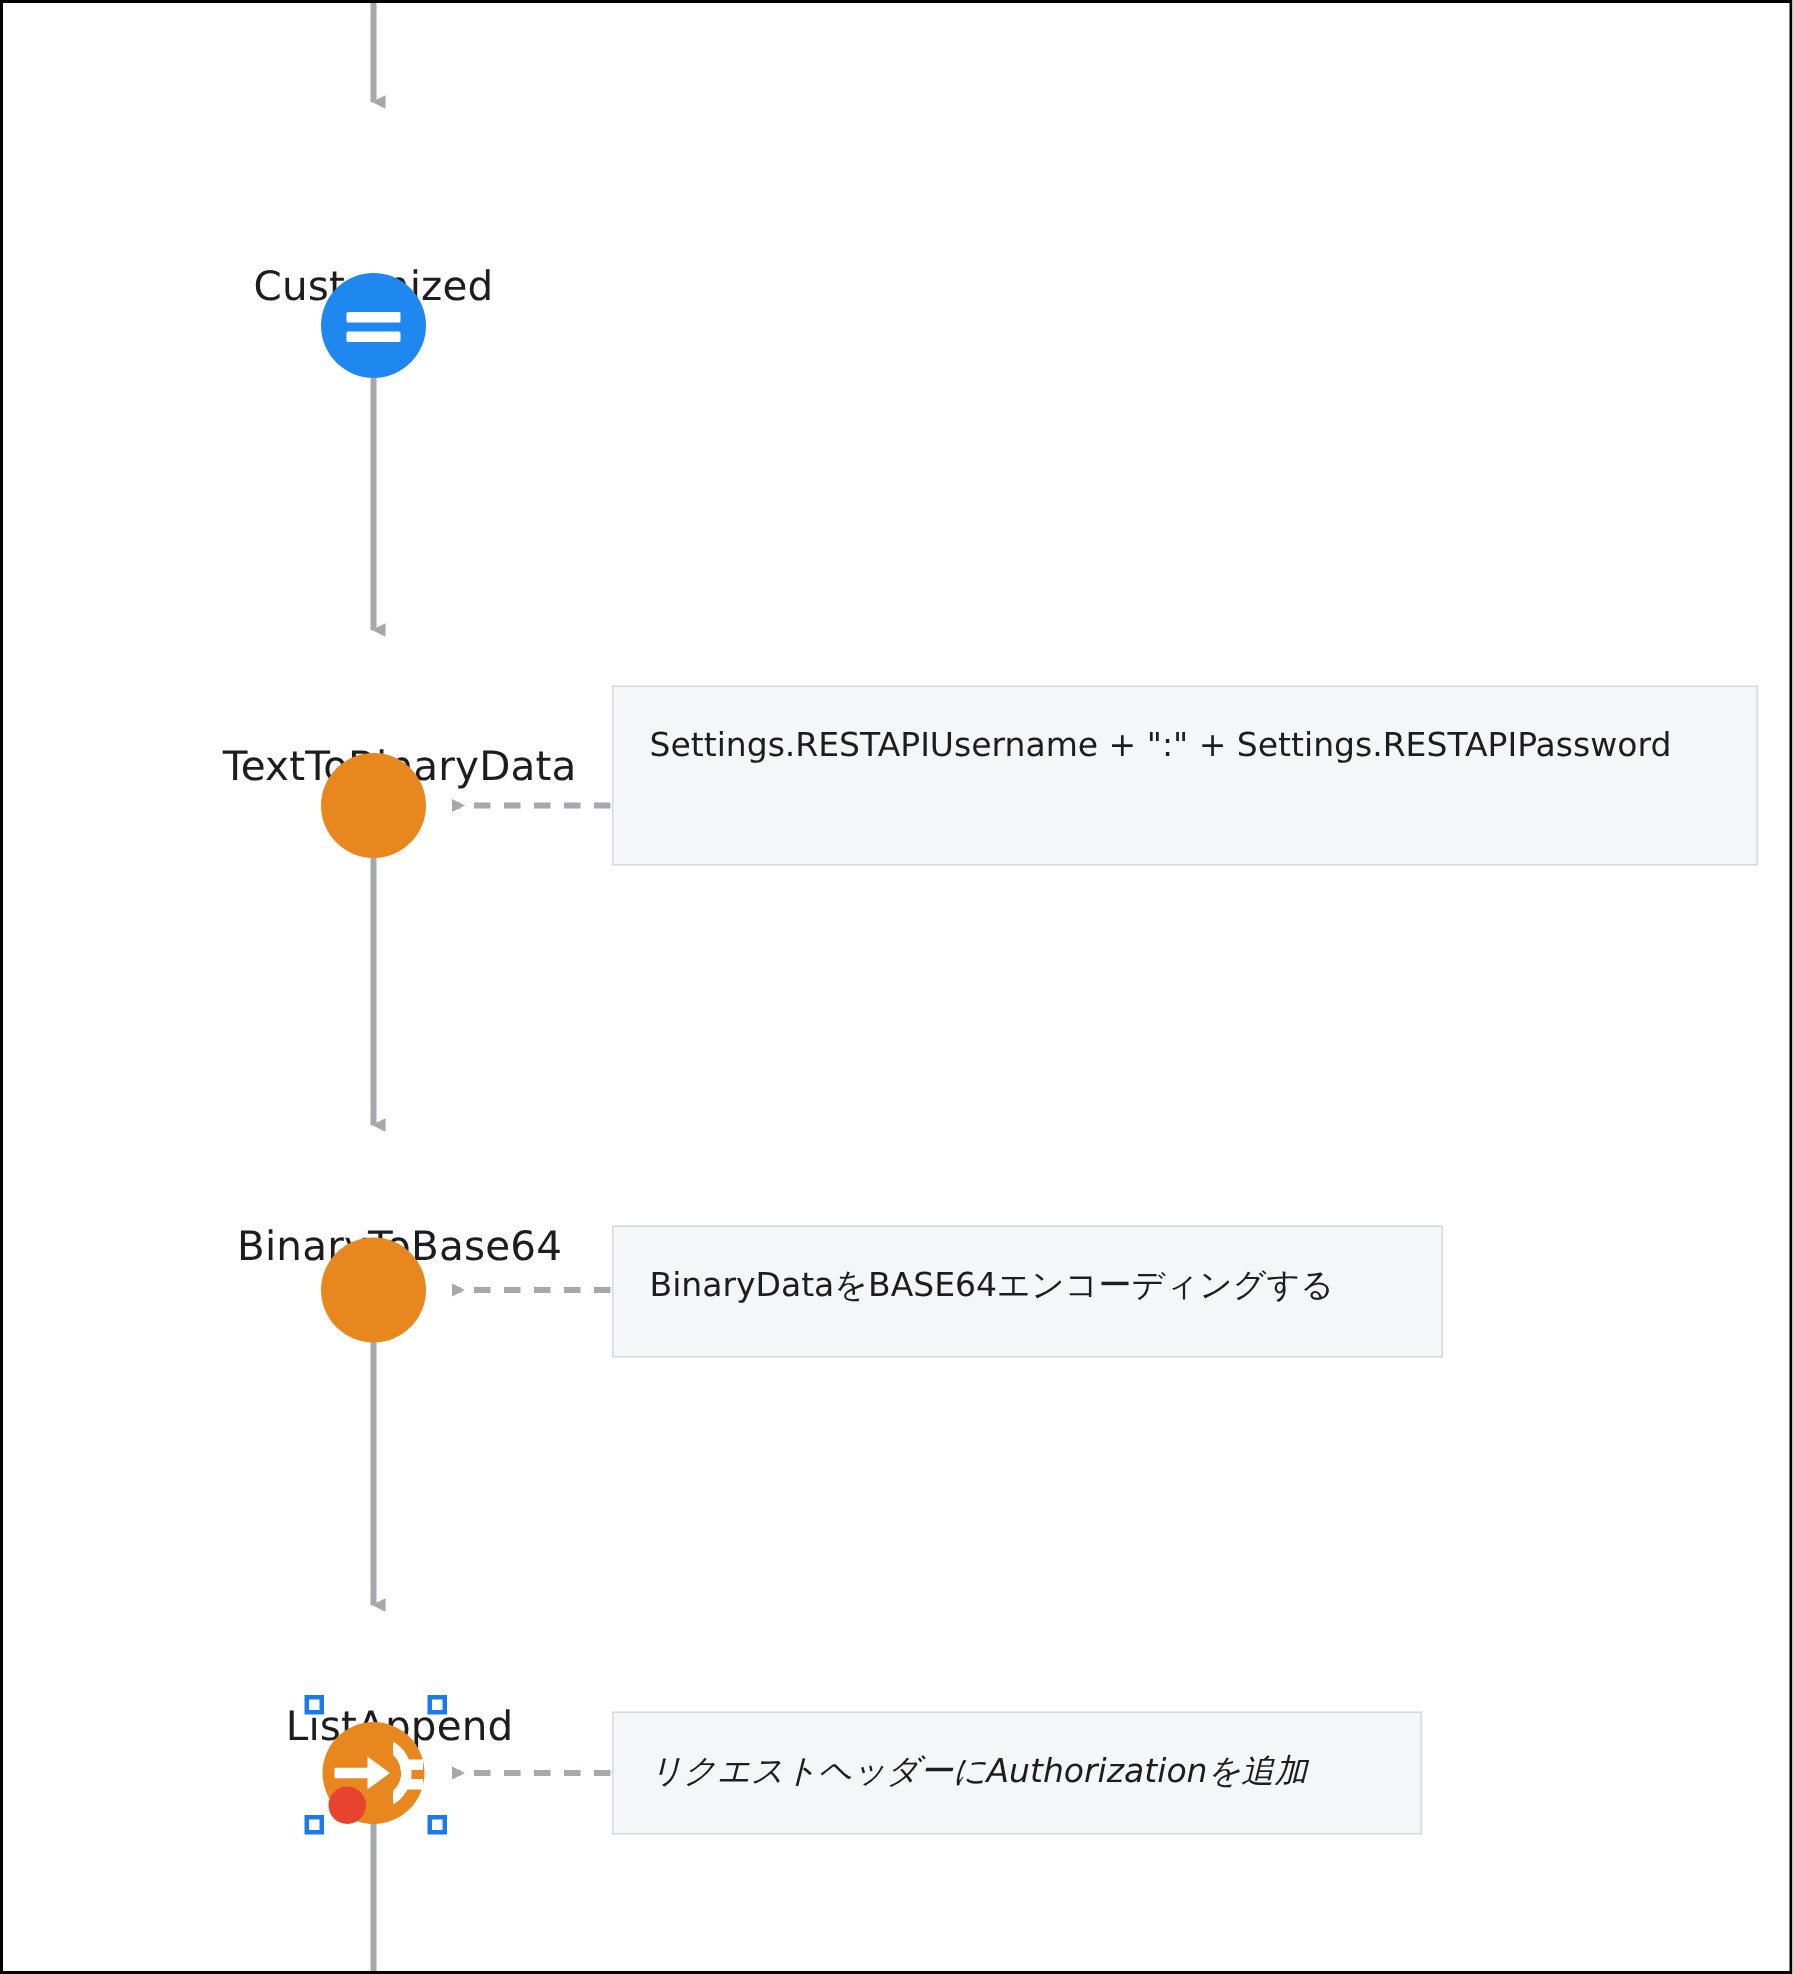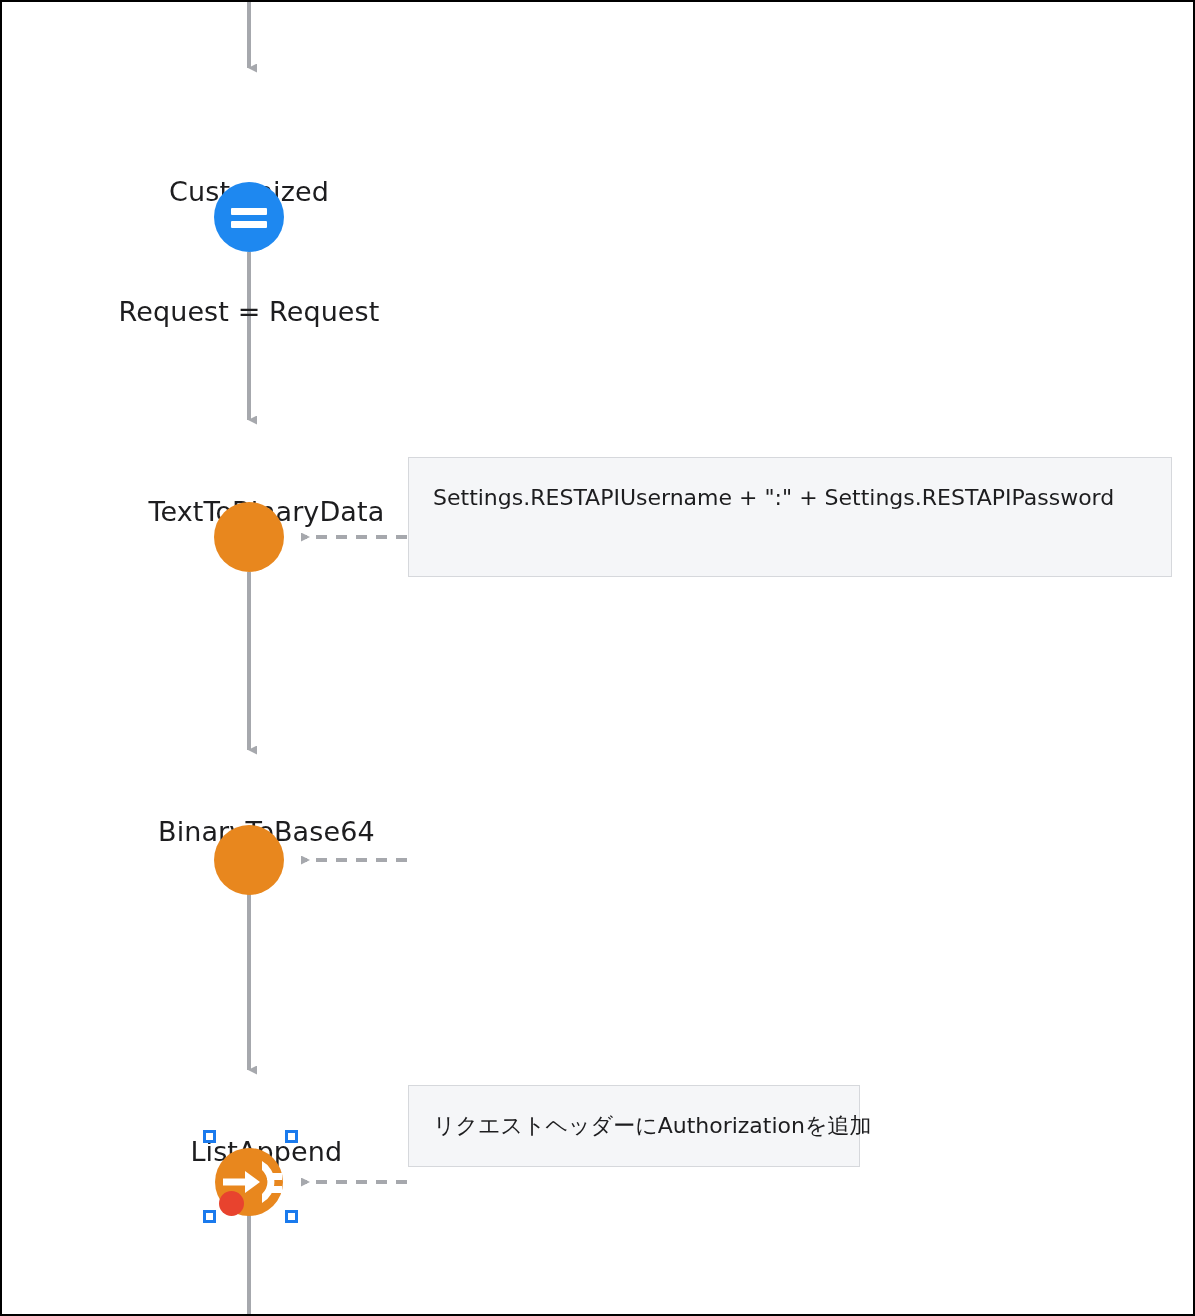--- a/index.html
+++ b/index.html
@@ -128,41 +128,43 @@
 
     <g stroke="#a6a8ad" stroke-width="4" fill="none" stroke-dasharray="11 9">
       <line x1="405" y1="535" x2="300" y2="535" marker-end="url(#arrow-left)"></line>
       <line x1="405" y1="858" x2="300" y2="858" marker-end="url(#arrow-left)"></line>
       <line x1="405" y1="1180" x2="300" y2="1180" marker-end="url(#arrow-left)"></line>
     </g>
   </svg>
 
   <div class="node-label" style="left:77px; top:90px; width:340px;">
     <div>Customized</div>
-    <div>Request = Request</div>
   </div>
   <div class="node node-equals" style="left:212px; top:180px;">
     <span class="bar b1"></span>
     <span class="bar b2"></span>
   </div>
 
   <div class="node-label" style="left:47px; top:450px; width:400px;">
     <span>TextToBinaryData</span>
   </div>
   <div class="node node-circle-orange" style="left:212px; top:500px;"></div>
 
   <div class="annotation" style="left:406px; top:455px; width:764px; height:120px;">
     <div class="line">Settings.RESTAPIUsername + ":" + Settings.RESTAPIPassword</div>
   </div>
 
   <div class="node-label" style="left:47px; top:770px; width:400px;">
     <span>BinaryToBase64</span>
   </div>
   <div class="node node-circle-orange" style="left:212px; top:823px;"></div>
 
+  <div class="annotation" style="left:406px; top:815px; width:554px; height:88px;">
+    <div class="line">BinaryDataをBASE64エンコーディングする</div>
+  </div>
 
   <div class="node-label" style="left:47px; top:1090px; width:400px;">
     <span>ListAppend</span>
   </div>
 
   <div class="node-listappend" style="left:210px; top:1143px;">
     <svg width="74" height="74" viewBox="0 0 74 74" xmlns="http://www.w3.org/2000/svg">
 
       <path d="M37,3 a34,34 0 1,0 0,68 a34,34 0 0,0 0,-68 Z" fill="#e8871e"></path>
       <path d="M50,16 a24,24 0 0,1 0,42 l0,-9 a16,16 0 0,0 0,-24 Z" fill="#ffffff"></path>
@@ -174,17 +176,17 @@
       <rect x="55" y="41" width="15" height="7" fill="#ffffff"></rect>
     </svg>
     <span class="la-red-dot"></span>
   </div>
 
   <span class="handle" style="left:201px; top:1128px;"></span>
   <span class="handle" style="left:283px; top:1128px;"></span>
   <span class="handle" style="left:201px; top:1208px;"></span>
   <span class="handle" style="left:283px; top:1208px;"></span>
 
-  <div class="annotation" style="left:406px; top:1083px; width:452px; height:82px;">
+  <div class="annotation" style="left:406px; top:1139px; width:540px; height:82px;font-style:italic;">
     <div class="line">リクエストヘッダーにAuthorizationを追加</div>
   </div>
 
 </div>
 
 </body></html>

